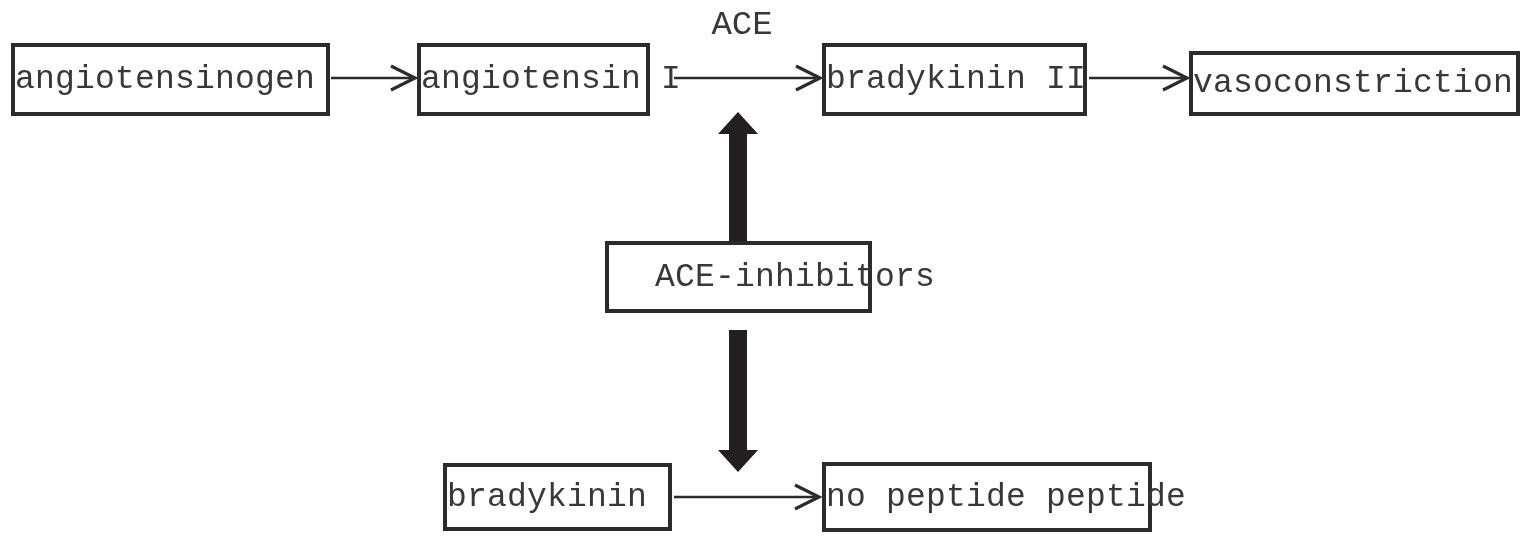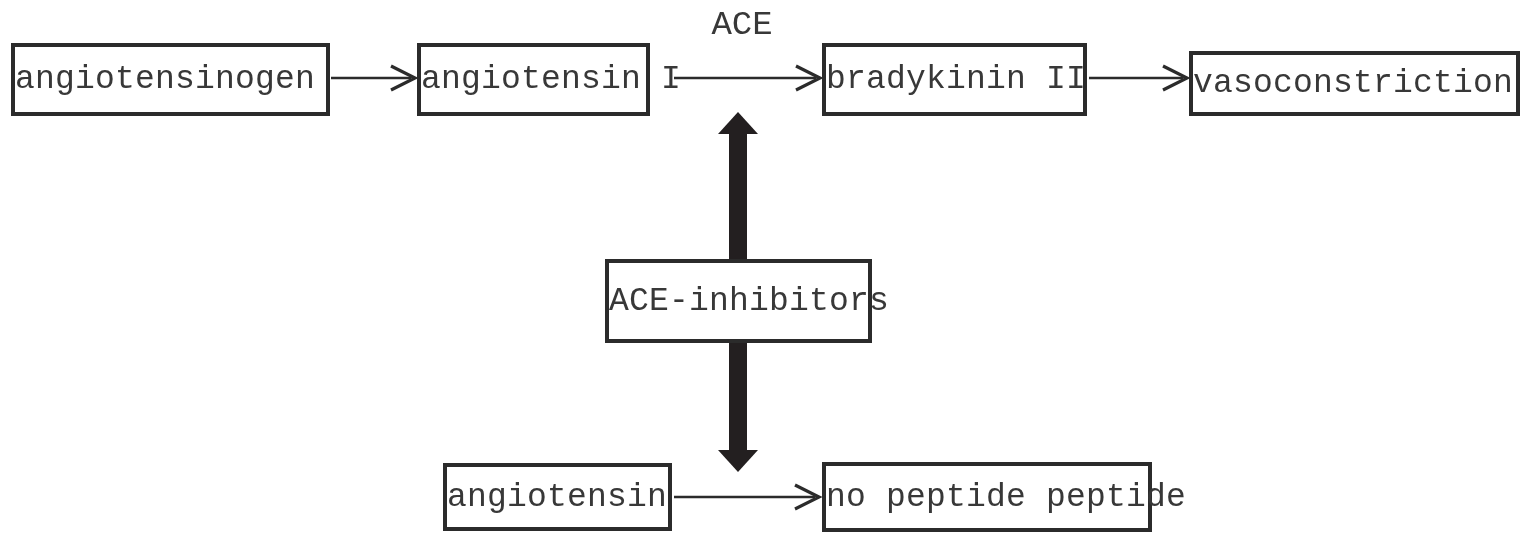--- a/index.html
+++ b/index.html
@@ -32,21 +32,21 @@
     justify-content: flex-start;
     font-size: 33px;
     color: #383838;
     letter-spacing: 0.2px;
     white-space: nowrap;
   }
   .node-angiotensinogen  { left: 11px;   top: 43px;  width: 319px; height: 73px; }
   .node-angiotensin-i    { left: 417px;  top: 43px;  width: 233px; height: 73px; }
   .node-angiotensin-ii   { left: 822px;  top: 43px;  width: 265px; height: 73px; }
   .node-vasoconstriction { left: 1189px; top: 51px;  width: 331px; height: 65px; }
-  .node-ace-inhibitors   { left: 605px;  top: 259px; width: 267px; height: 84px; }
+  .node-ace-inhibitors   { left: 605px;  top: 241px; width: 267px; height: 72px; padding-left: 46px; }
   .node-bradykinin       { left: 443px;  top: 463px; width: 229px; height: 68px; }
   .node-no-active-peptide{ left: 822px;  top: 462px; width: 330px; height: 70px; }
   .enzyme-label {
     position: absolute;
     left: 662px;
     top: 6px;
     width: 160px;
     text-align: center;
     font-size: 34px;
     color: #383838;
@@ -106,20 +106,20 @@
 
   <div class="node node-vasoconstriction">
     <span>vasoconstriction</span>
   </div>
 
   <div class="node node-ace-inhibitors">
     <span>ACE-inhibitors</span>
   </div>
 
   <div class="node node-bradykinin">
-    <span>angiotensin</span>
+    <span>bradykinin</span>
   </div>
 
   <div class="node node-no-active-peptide">
     <span>no peptide peptide</span>
   </div>
 
 </div>
 
 </body></html>

